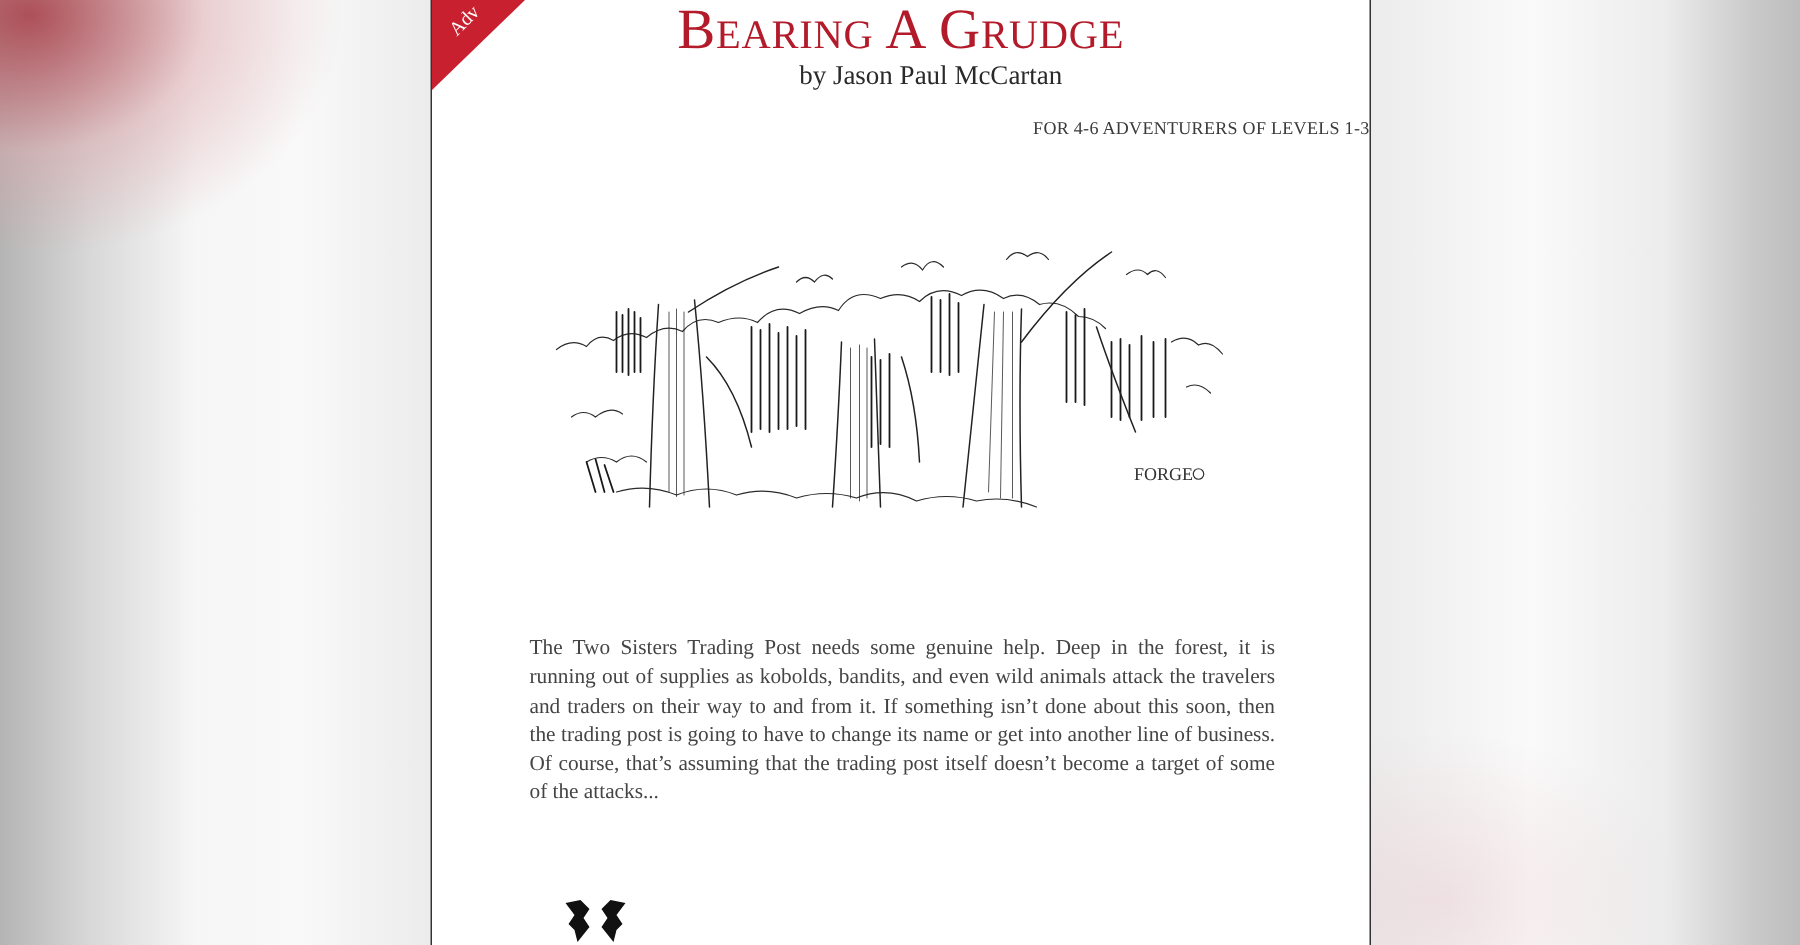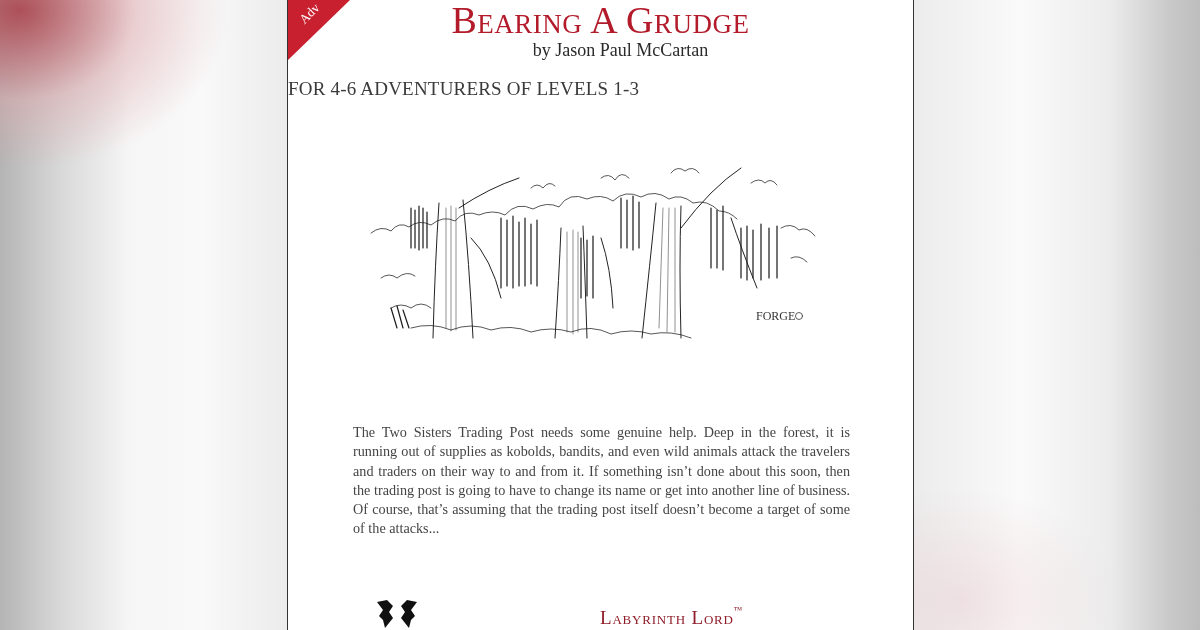--- a/index.html
+++ b/index.html
@@ -31,22 +31,22 @@
   .title {
     position: absolute; left: 0; right: 0; top: 0; text-align: center;
     font-family: "Liberation Serif", serif; color: #b31b2b;
     font-size: 38px; font-variant: small-caps; letter-spacing: 0.5px; line-height: 40px;
   }
   .author {
     position: absolute; left: 0; right: 0; top: 40px; text-align: center;
     font-family: "Liberation Serif", serif; color: #2a2a2a; font-size: 18px; padding-left: 40px;
   }
   .levels {
-    position: absolute; left: 0; right: 0; top: 78px; text-align: left;
-    font-family: "Liberation Serif", serif; color: #3a3a3a; font-size: 19px; letter-spacing: 0.2px;
+    position: absolute; left: 0; right: 0; top: 78px; text-align: right;
+    font-family: "Liberation Serif", serif; color: #3a3a3a; font-size: 12px; letter-spacing: 0.2px;
   }
   .art {
     position: absolute; left: 63px; top: 128px; width: 500px; height: 232px;
   }
   .desc {
     position: absolute; left: 65px; top: 409px; width: 497px;
     font-family: "Liberation Serif", serif; color: #444; font-size: 14.2px; line-height: 19.2px;
     text-align: justify;
   }
   .blurb {
@@ -120,14 +120,13 @@
 
   <svg class="publisher-logo" viewBox="0 0 48 40" xmlns="http://www.w3.org/2000/svg">
     <g fill="#111">
       <polygon points="4,4 14,2 20,8 16,14 20,20 12,30 10,22 6,18 10,12"></polygon>
       <polygon points="44,4 34,2 28,8 32,14 28,20 36,30 38,22 42,18 38,12"></polygon>
       <polygon points="14,32 22,38 18,40 10,36"></polygon>
       <polygon points="34,32 26,38 30,40 38,36"></polygon>
     </g>
   </svg>
 
-  <div class="ll-logo"><span>Labyrinth Lord</span><span class="tm">™</span></div>
 </div>
 
 </body></html>

